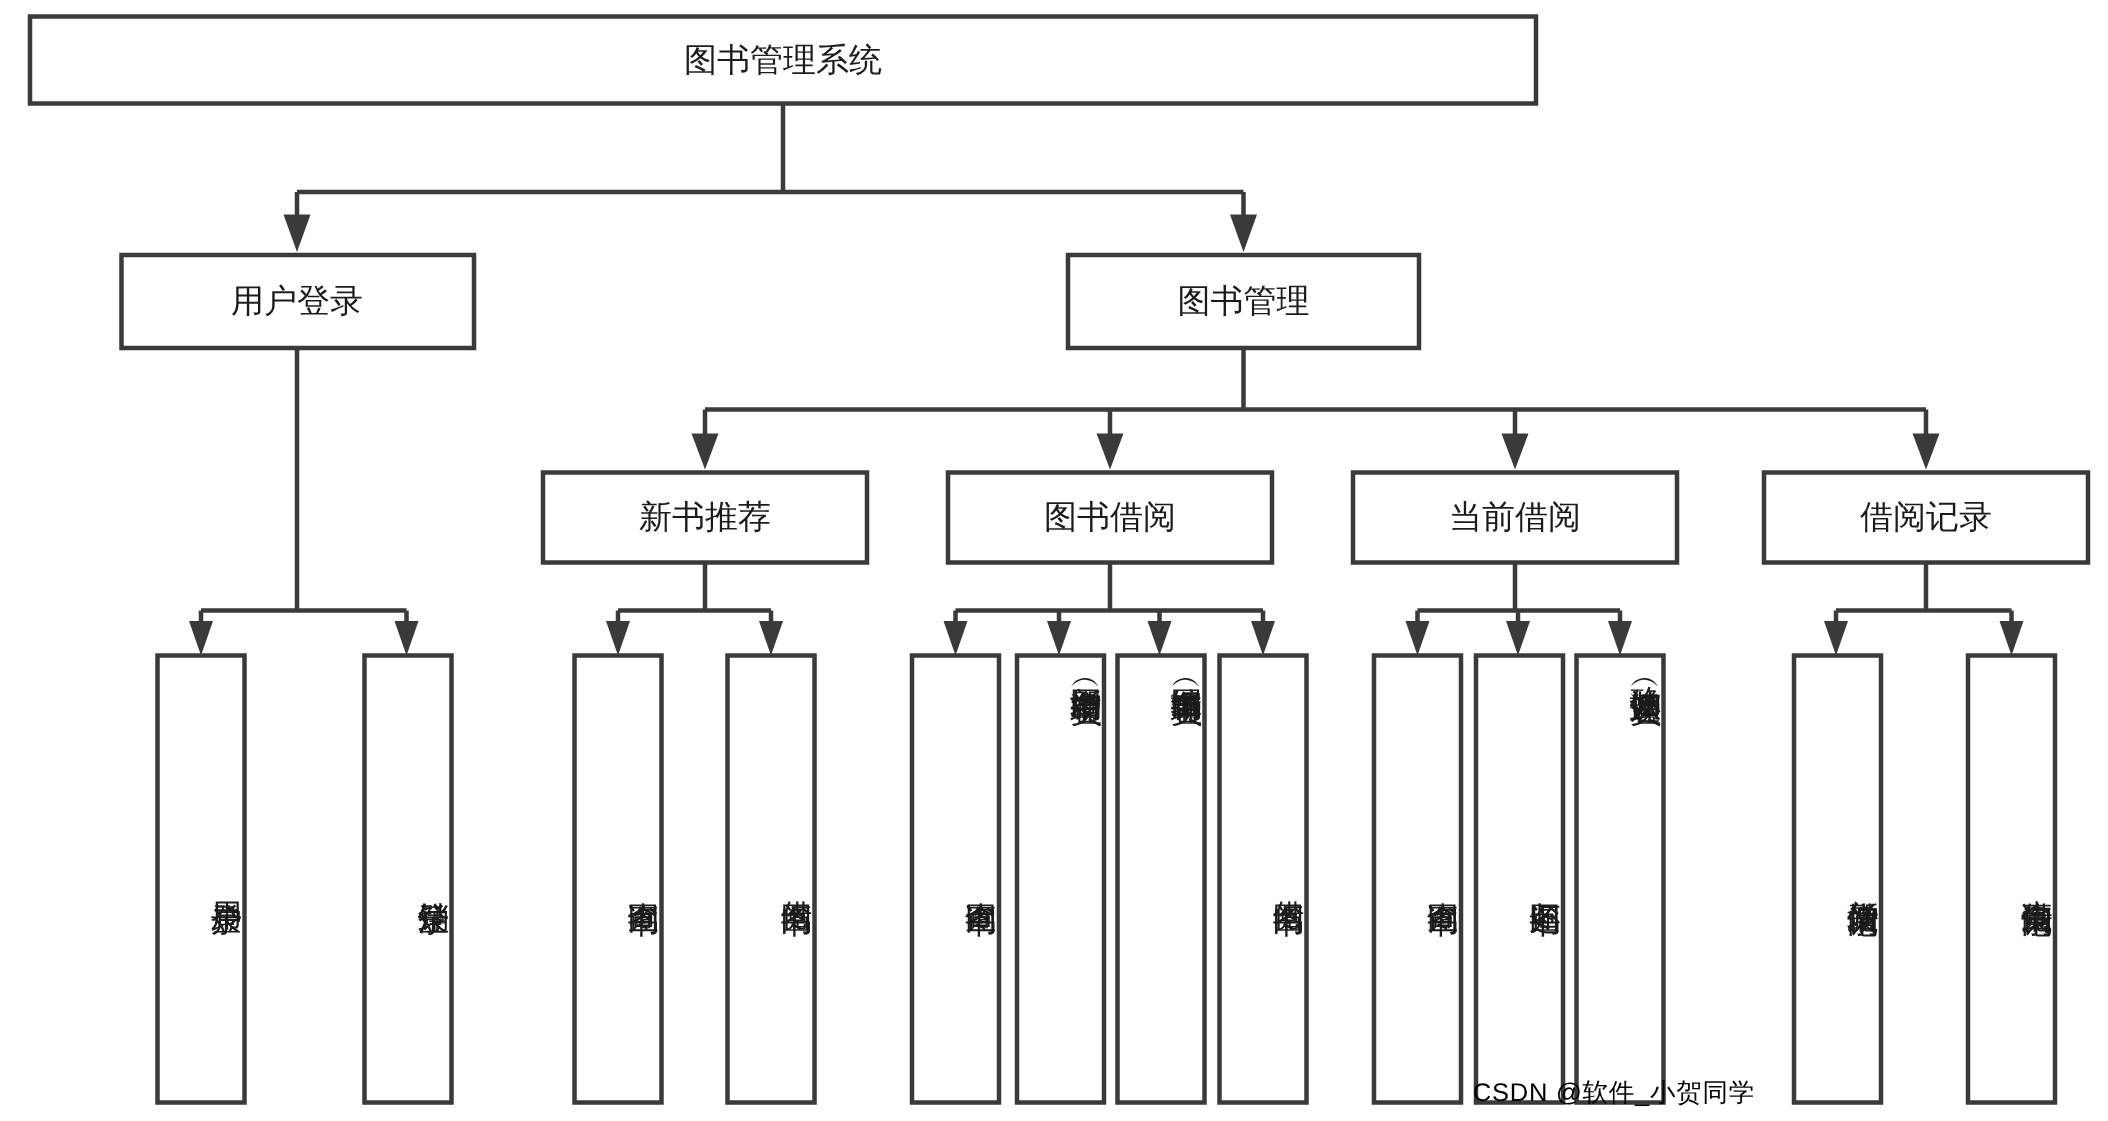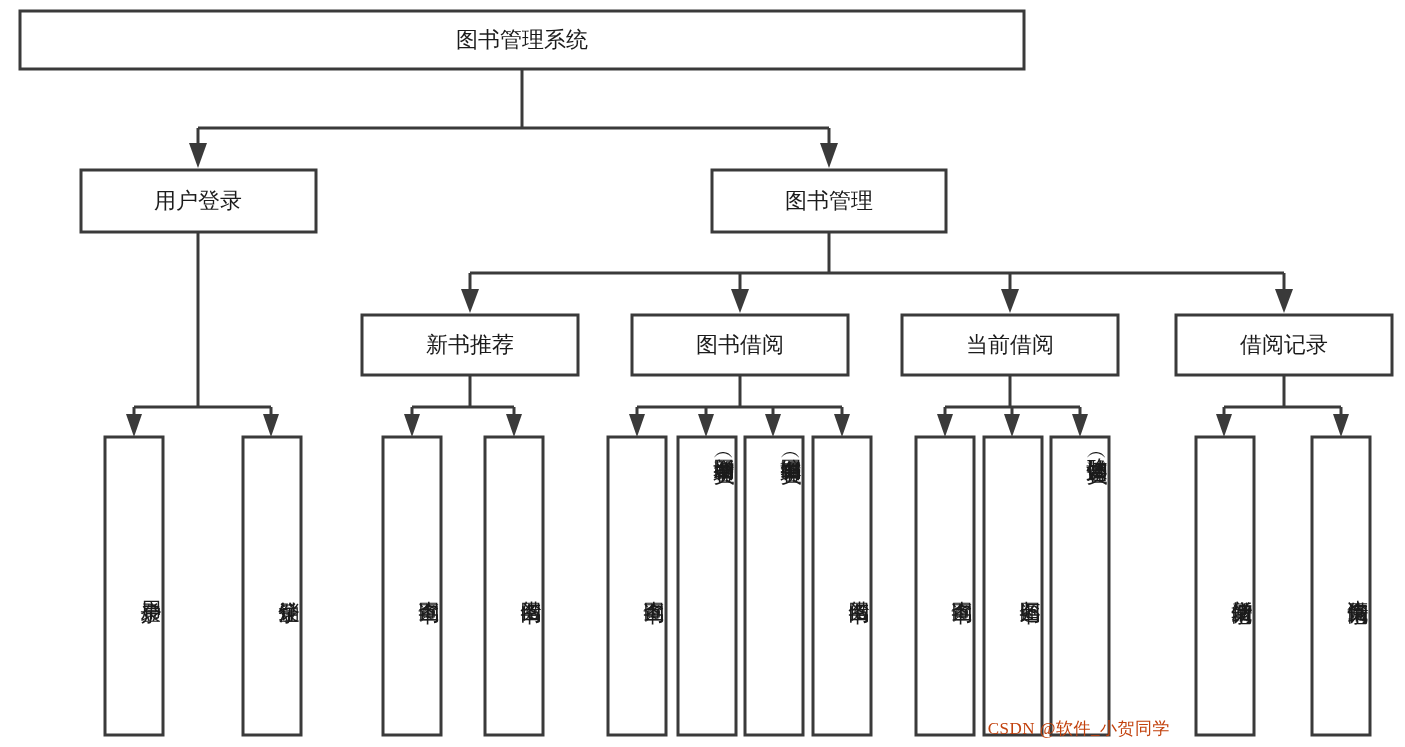--- a/index.html
+++ b/index.html
@@ -68,23 +68,23 @@
     text-orientation: upright;
     letter-spacing: 1px;
     display: block;
     width: 100%;
     text-align: center;
   }
   .watermark {
     position: absolute;
     right: 8px;
     bottom: 7px;
-    font-family: Liberation Serif, serif;
+    font-family: Liberation Sans, sans-serif;
     font-size: 17px;
-    color: #c2410c;
+    color: #000000;
     letter-spacing: 0.5px;
     user-select: none;
     white-space: nowrap;
   }
 </style>
 </head>
 <body>
 
 <div id="diagram-root">
 

